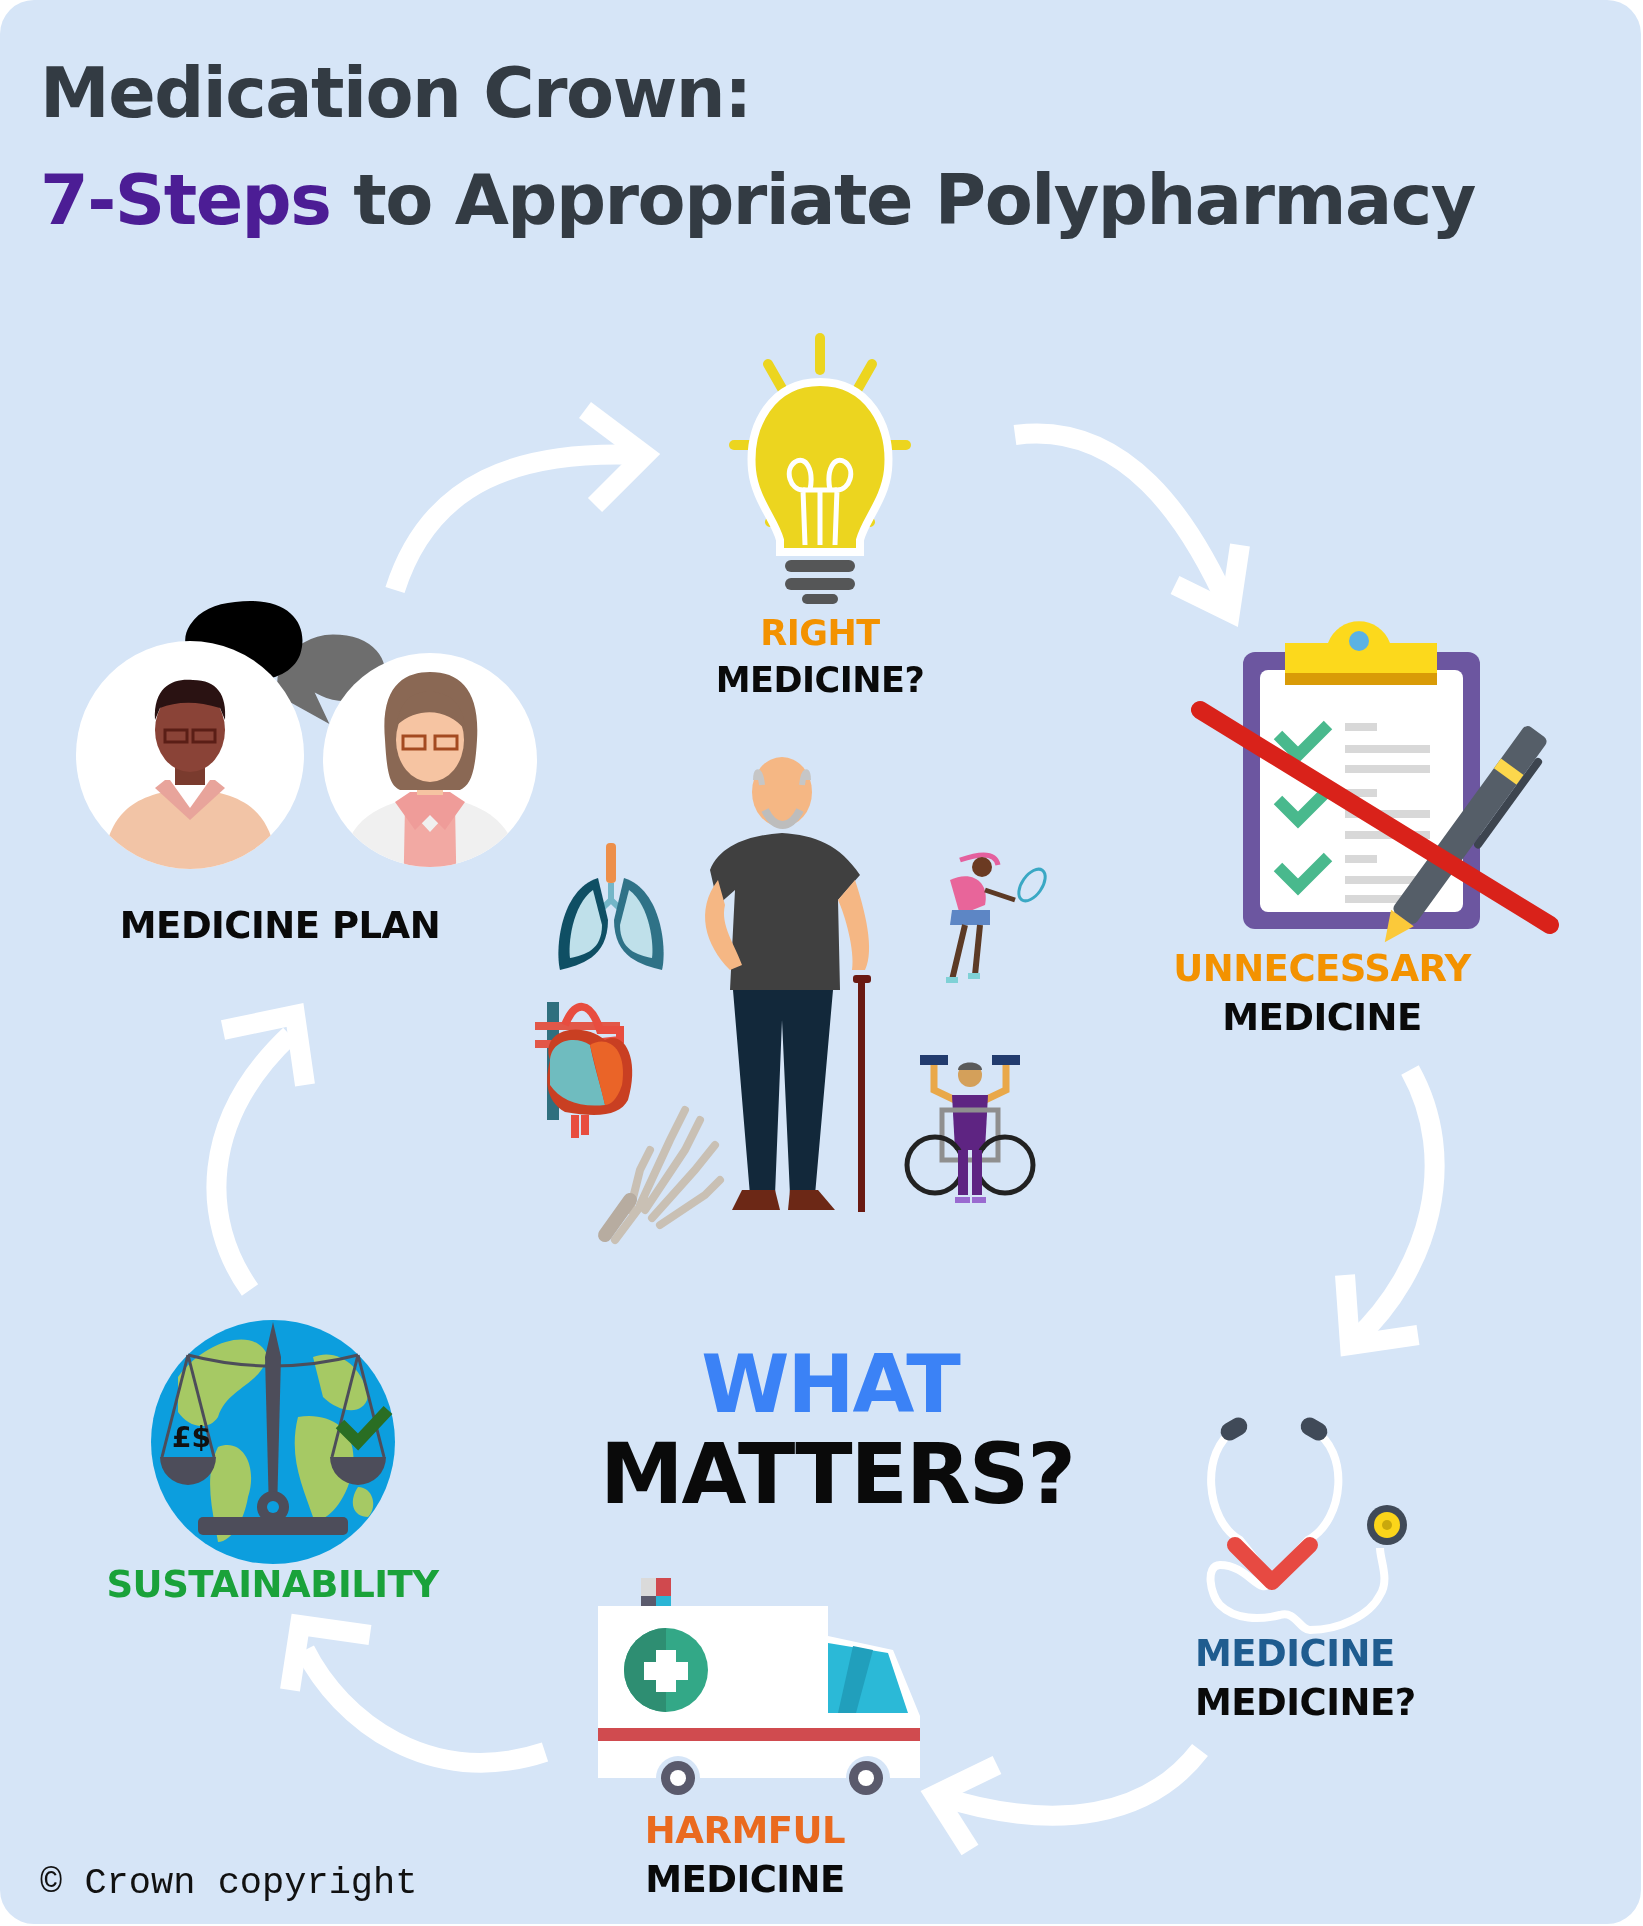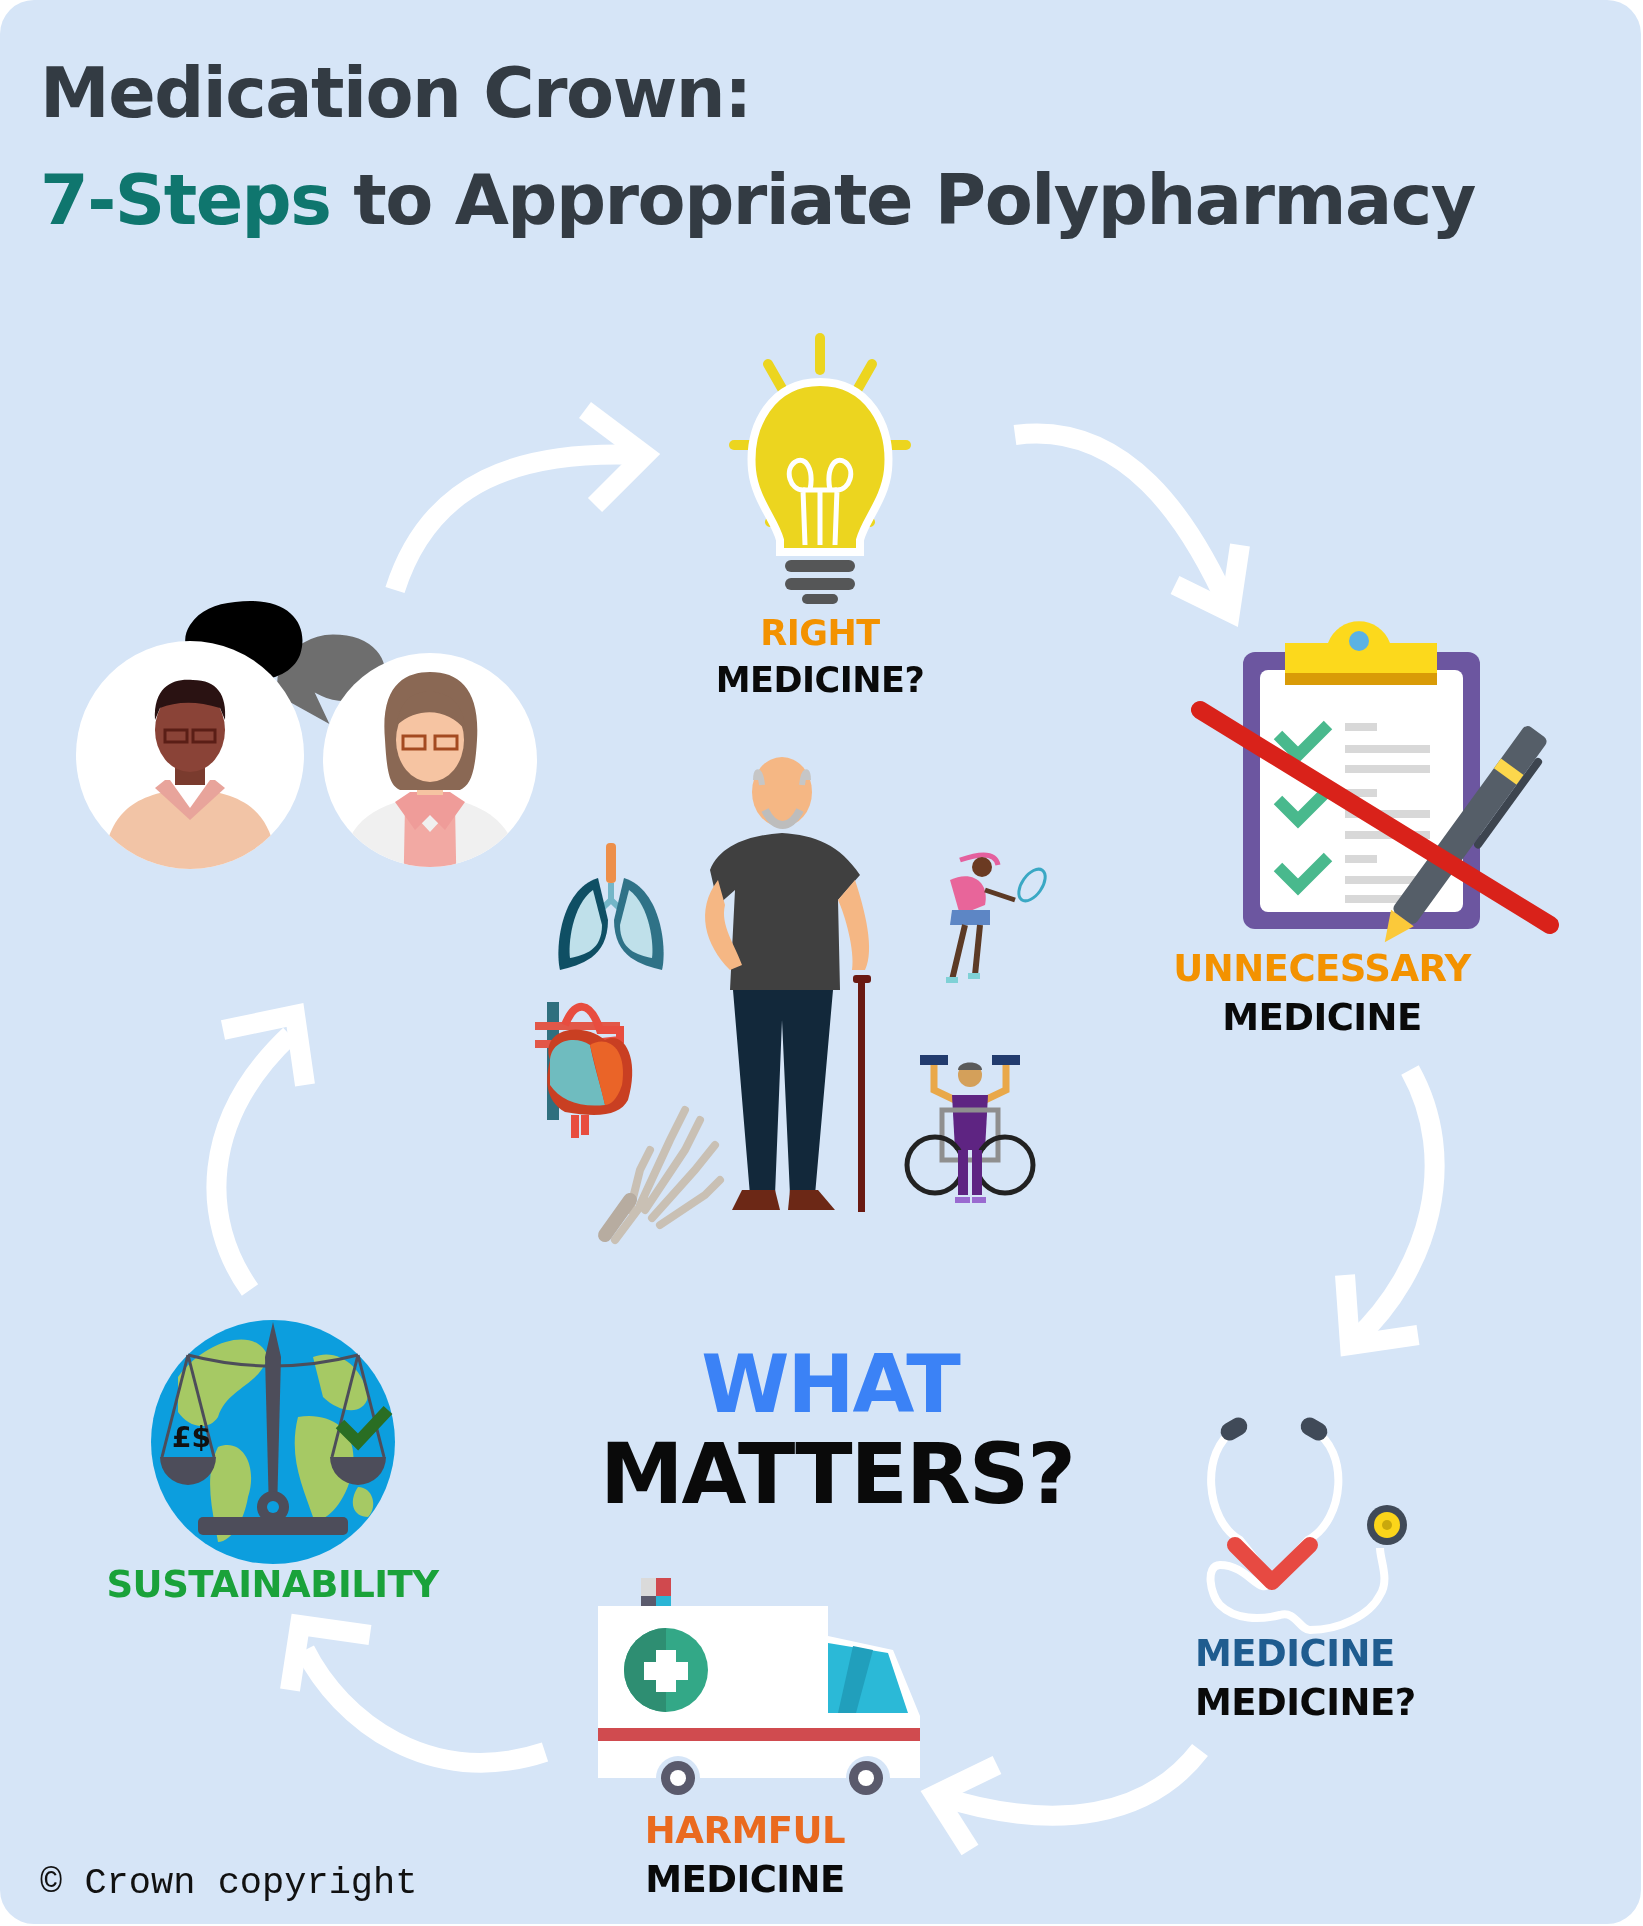--- a/index.html
+++ b/index.html
@@ -1,19 +1,19 @@
 <!DOCTYPE html>
 <html><head>
 <meta charset="utf-8">
 <style>
   html, body { margin:0; padding:0; background:#ffffff; }
   body { width:1643px; height:1926px; position:relative; overflow:hidden; font-family:"DejaVu Sans", "Liberation Sans", sans-serif; }
   .card { position:absolute; left:0; top:0; width:1641px; height:1924px; background:#d6e5f7; border-radius:34px; }
   .title { position:absolute; left:40px; font-weight:bold; color:#333b43; font-size:70px; letter-spacing:-1.5px; white-space:nowrap; line-height:1; }
-  .title .accent { color:#0f766e; }
+  .title .accent { color:#4c1d95; }
   .lbl { position:absolute; font-weight:bold; text-align:center; white-space:nowrap; line-height:1; letter-spacing:-0.5px; }
   .lbl .l1, .lbl .l2 { display:block; }
   .lbl .l2 { color:#0a0a0a; margin-top:12px; }
   .art { position:absolute; }
   svg { display:block; overflow:visible; }
   .copyright { position:absolute; left:40px; top:1862px; font-family:Liberation Mono, monospace; font-size:37px; color:#111; white-space:nowrap; }
 </style>
 </head>
 <body>
 
@@ -205,20 +205,21 @@
     <polygon points="320,222 340,250 355,235 370,250 390,222 375,212 335,212" fill="#ef9c99"></polygon>
     <rect x="342" y="185" width="26" height="30" fill="#f6c4a2"></rect>
     <path d="M310 160 C 305 105, 330 92, 355 92 C 385 92, 405 110, 402 160 C 400 195, 395 205, 385 210 L 325 210 C 315 205, 312 195, 310 160 Z" fill="#8a6854"></path>
     <ellipse cx="355" cy="160" rx="34" ry="42" fill="#f6c4a2"></ellipse>
     <path d="M322 145 C 325 115, 345 110, 360 112 C 380 115, 390 130, 390 150 C 375 130, 345 125, 322 145 Z" fill="#8a6854"></path>
     <rect x="328" y="156" width="22" height="13" fill="none" stroke="#a44a20" stroke-width="3"></rect>
     <rect x="360" y="156" width="22" height="13" fill="none" stroke="#a44a20" stroke-width="3"></rect>
   </g>
 </svg>
 <div class="lbl" style="left:75px;top:895px;width:410px;font-size:37px;">
+  <span class="l2">MEDICINE PLAN</span>
 </div>
 
 <svg class="art" style="left:520px;top:740px;" width="580" height="600" viewBox="0 0 580 600">
 
   <g>
     <rect x="86" y="103" width="10" height="40" rx="4" fill="#ed8f4a"></rect>
     <path d="M91 143 L 91 160 L 70 180 M91 160 L 112 180" stroke="#74b6c8" stroke-width="6" fill="none"></path>
     <path d="M78 138 C 40 150, 35 210, 40 230 C 60 225, 88 218, 88 180 Z" fill="#0f4f64"></path>
     <path d="M104 138 C 142 150, 147 210, 142 230 C 122 225, 94 218, 94 180 Z" fill="#2f7287"></path>
     <path d="M73 150 C 52 165, 48 205, 50 218 C 65 215, 82 210, 82 185 Z" fill="#bfe0ea"></path>

